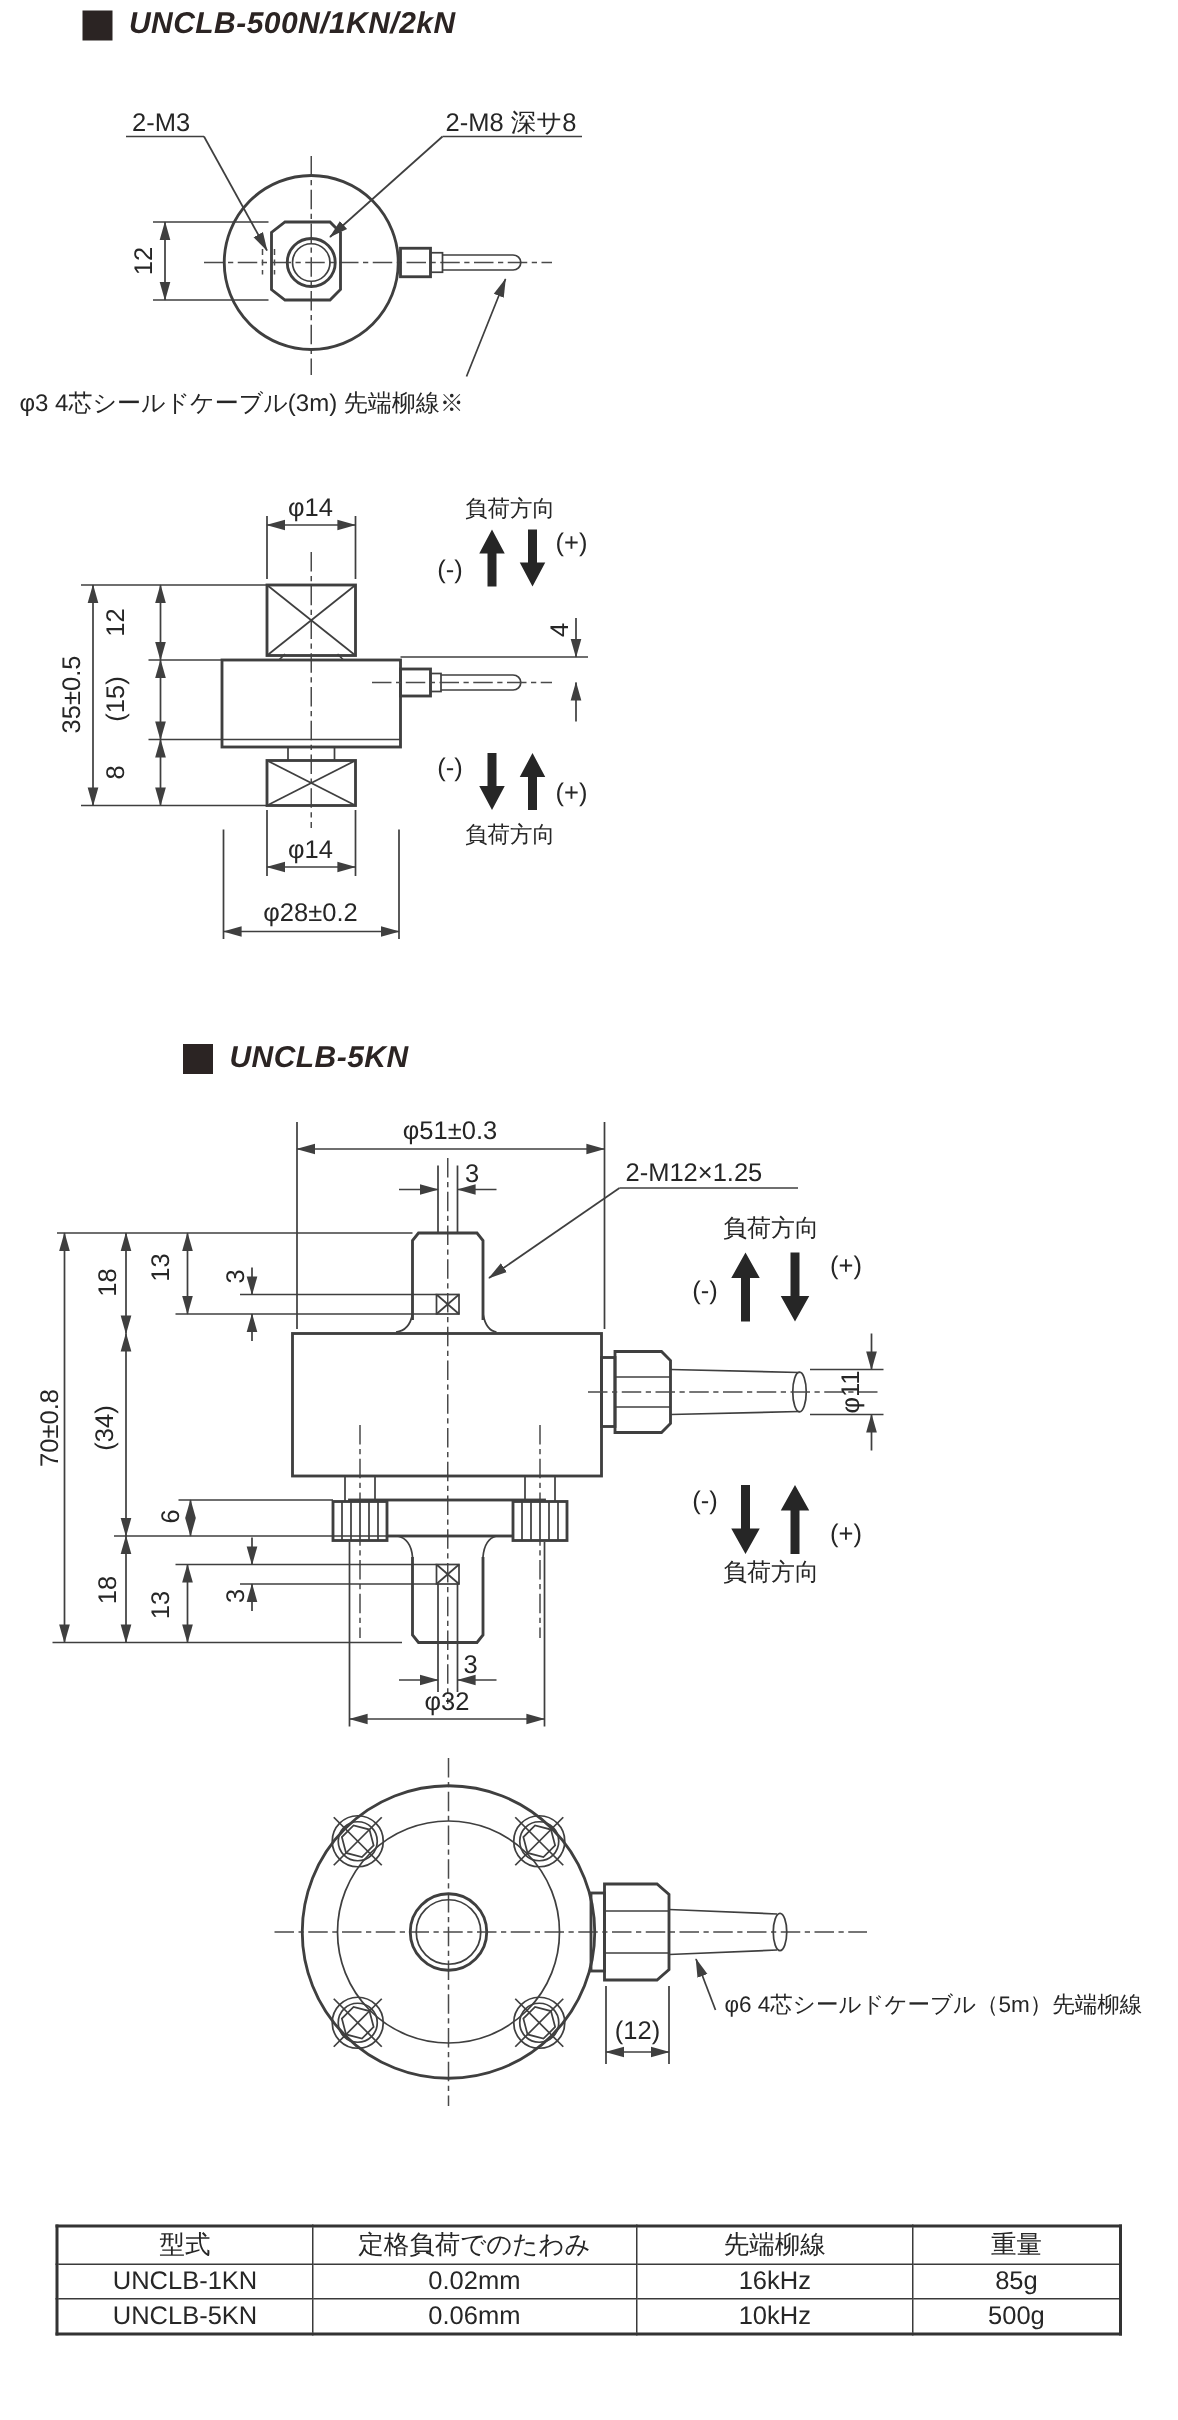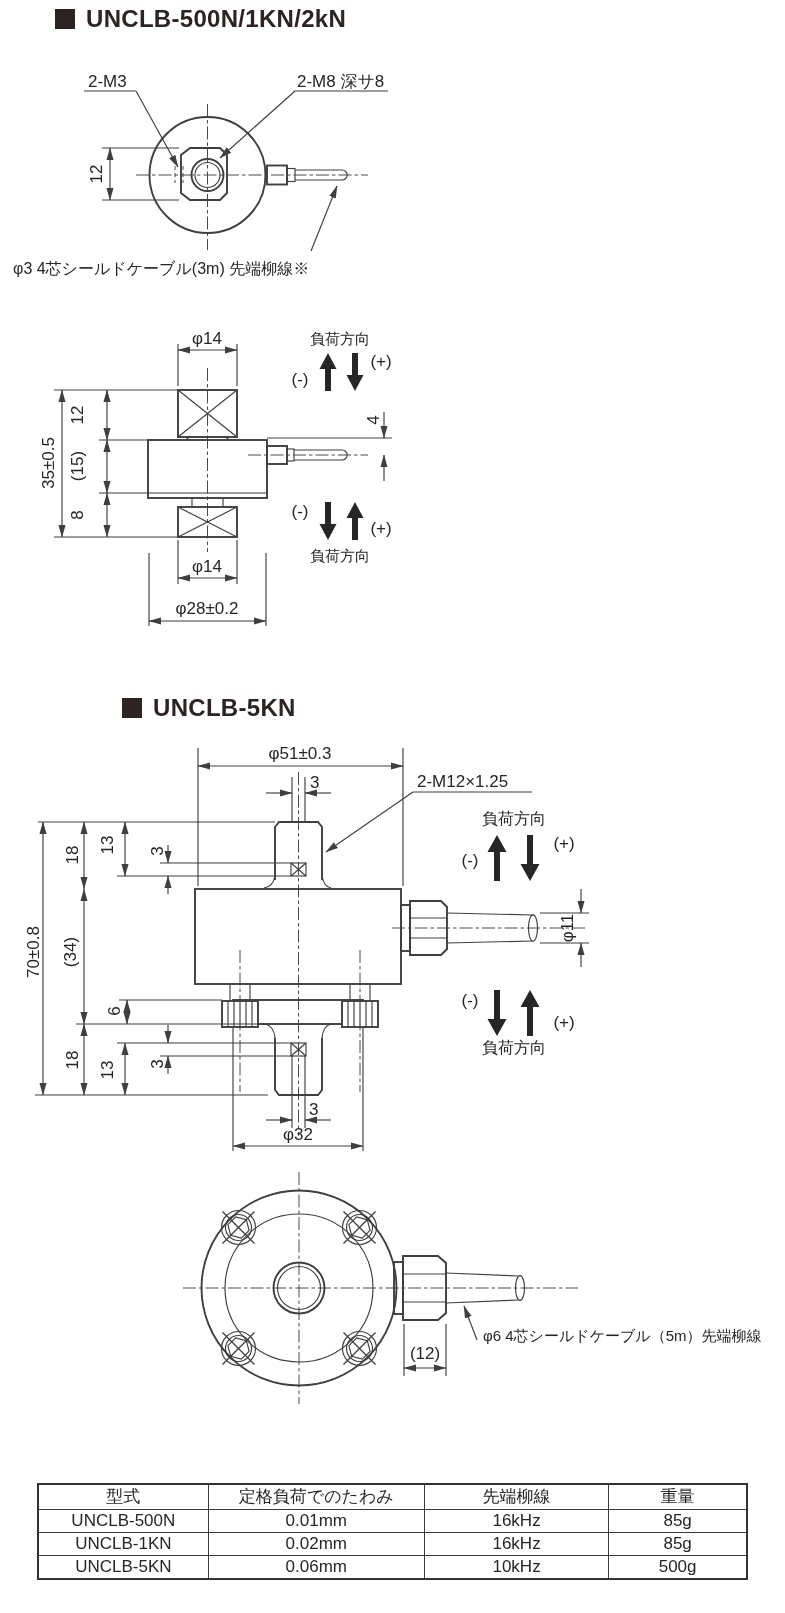--- a/index.html
+++ b/index.html
@@ -11,21 +11,21 @@
   .t{stroke:#3f3f3f;stroke-width:1.15;fill:none;}
   .c{stroke:#4a4a4a;stroke-width:1;fill:none;stroke-dasharray:13 3 3.5 3;}
   .hd{stroke:#4a4a4a;stroke-width:1;fill:none;stroke-dasharray:4 3;}
   .wf{fill:#ffffff;stroke:#3f3f3f;stroke-width:1.9;}
   .arw{fill:#262626;stroke:none;}
   .fz17{font-size:17px;}
   .fz16{font-size:16px;}
   .fz15{font-size:15px;}
   .title{position:absolute;display:flex;align-items:center;gap:11px;}
   .title .sq{width:20px;height:20px;background:#2b2423;flex:0 0 auto;}
-  .title .tx{font-size:24px;font-weight:bold;letter-spacing:.3px;color:#2b2423;white-space:nowrap;}
+  .title .tx{font-size:20px;font-weight:bold;letter-spacing:.3px;color:#2b2423;white-space:nowrap;font-style:italic;}
   #spec-table{position:absolute;left:37px;top:1483px;width:711px;border-collapse:collapse;
               border:2.2px solid #333;}
   #spec-table th,#spec-table td{border:1.5px solid #3a3a3a;text-align:center;
               font-size:17px;font-weight:normal;color:#262626;padding:0;height:22px;line-height:22px;}
   #spec-table th{height:24px;line-height:24px;}
 </style>
 </head>
 <body>
 
 <div id="page">
@@ -305,26 +305,20 @@
 
 <table id="spec-table">
   <tbody>
         <tr>
     <th style="width:24%">型式</th>
     <th style="width:30.5%">定格負荷でのたわみ</th>
     <th style="width:26%">先端柳線</th>
     <th style="width:19.5%">重量</th>
   </tr>
   <tr>
-    <td>UNCLB-500N</td>
-    <td>0.01mm</td>
-    <td>16kHz</td>
-    <td>85g</td>
-  </tr>
-  <tr>
     <td>UNCLB-1KN</td>
     <td>0.02mm</td>
     <td>16kHz</td>
     <td>85g</td>
   </tr>
   <tr>
     <td>UNCLB-5KN</td>
     <td>0.06mm</td>
     <td>10kHz</td>
     <td>500g</td>

